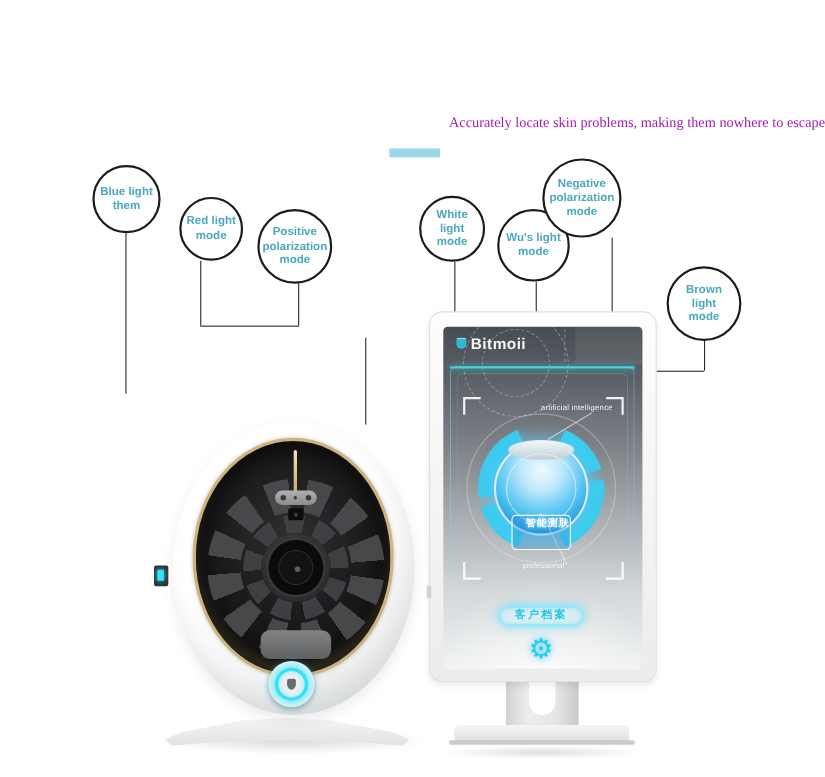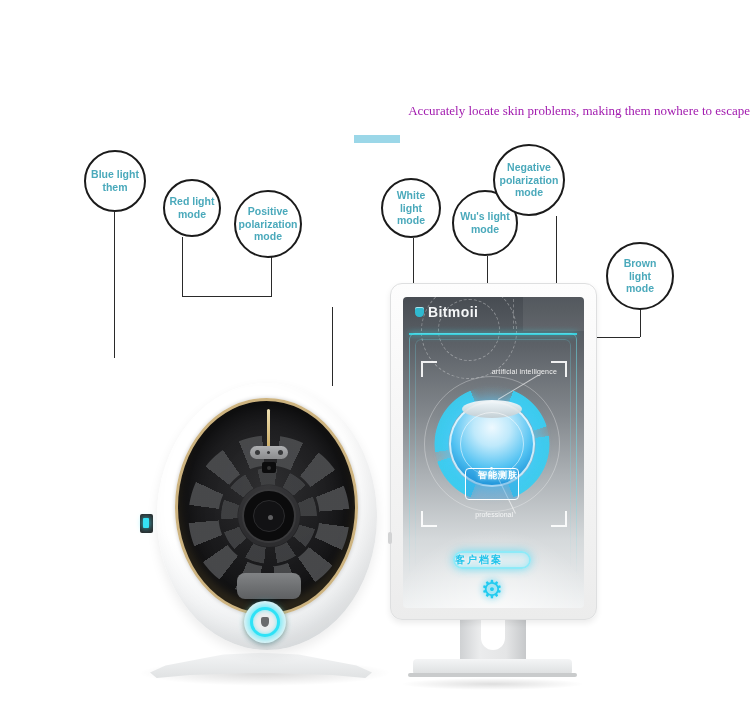--- a/index.html
+++ b/index.html
@@ -90,21 +90,21 @@
       background:linear-gradient(180deg,#fafcfd,#c2ccd1); opacity:.92; }
   .sphere-ring{ position:absolute; left:57px; top:115px; width:64px; height:64px; border-radius:50%;
       border:1px solid rgba(255,255,255,.55); }
   .scan-label{ position:absolute; left:62px; top:139px; width:54px; height:32px; border:1.5px solid #ffffff;
       border-radius:4px; background:rgba(40,150,220,.35); color:#fff; font-size:9px; font-weight:700;
       letter-spacing:1px; text-align:right; line-height:13px; text-shadow:0 0 4px #aef;
       z-index:3; overflow:hidden;margin-top:32px; }
   .records-btn{ position:absolute; left:50px; top:254px; width:78px; height:18px; border-radius:10px;
       border:2px solid #8eeaf8; background:rgba(215,246,252,.4);
       box-shadow:0 0 10px rgba(95,220,245,.9), inset 0 0 6px rgba(120,230,250,.6);
-      color:#1ec3ea; font-size:10px; font-weight:700; letter-spacing:2px; text-align:left;
+      color:#1ec3ea; font-size:10px; font-weight:700; letter-spacing:2px; text-align:center;
       line-height:14px; text-shadow:0 0 3px #fff; z-index:3; overflow:hidden; }
   .gear{ position:absolute; left:71px; top:278px; width:36px; text-align:center; font-size:25px;
       font-family:"DejaVu Sans", sans-serif; color:#22cbf0;
       text-shadow:0 0 7px rgba(34,203,240,.95); z-index:3; }
   .power-btn{ position:absolute; left:388px; top:532px; width:4px; height:12px; border-radius:2px;
       background:#d2d3d4; z-index:4; }
   .stand-neck{ position:absolute; left:460px; top:619px; width:66px; height:43px; z-index:3;
       background:linear-gradient(90deg,#cfd1d3,#ebeced 30%,#e4e5e6 70%,#c6c8ca); }
   .stand-notch{ position:absolute; left:481px; top:619px; width:24px; height:31px;
       background:#ffffff; border-radius:0 0 12px 12px; z-index:3; }

